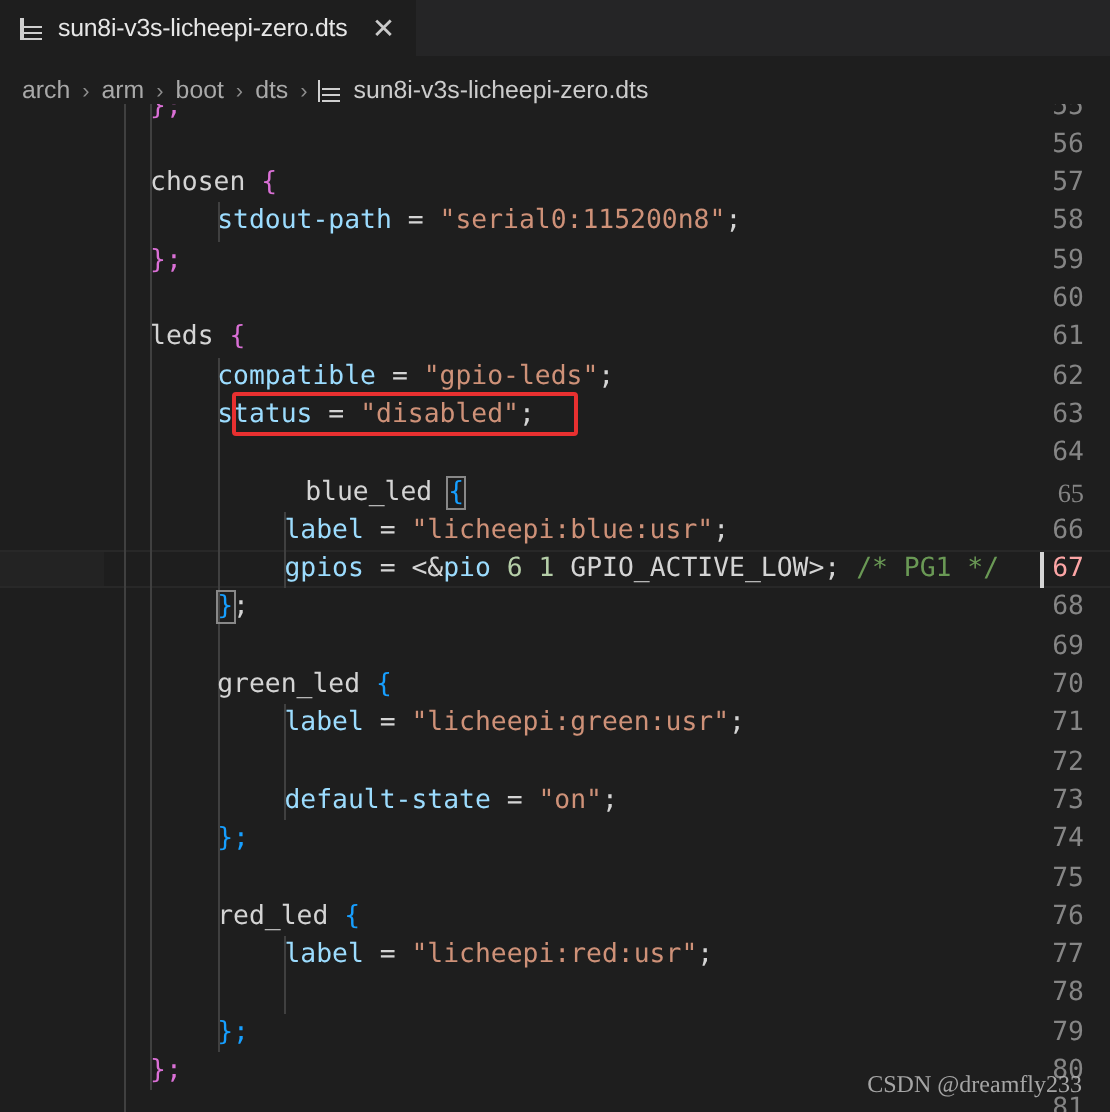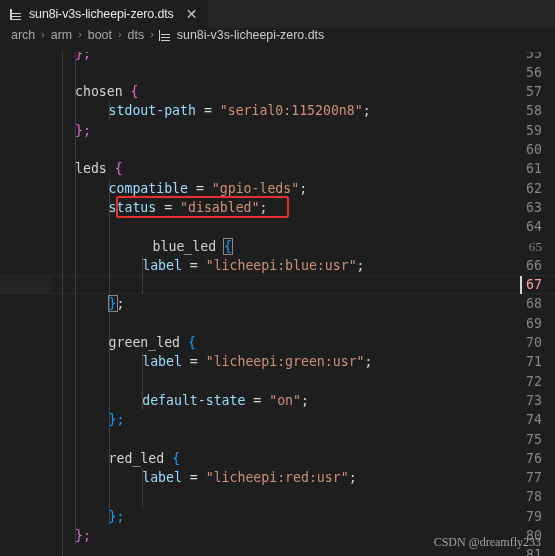--- a/index.html
+++ b/index.html
@@ -76,21 +76,21 @@
     left: 0px; top: 1px; width: 1.5px; height: 11px;
   }
 
   
   .breadcrumb {
     position: absolute;
     left: 0; top: 28px;
     width: 555px; height: 24px;
     background: #1e1e1e;
     display: flex;
-    align-items: flex-start;
+    align-items: flex-end;
     padding-left: 10px;
     font-size: 12.4px;
     color: #a9a9a9;
     gap: 0px;
     white-space: nowrap;
   }
   .crumb { color: #a9a9a9; padding: 0 1px; cursor: pointer; }
   .crumb-sep {
     color: #8e8e8e;
     padding: 0 5px;
@@ -318,20 +318,21 @@
     <div class="code-layer" id="code-layer">
         <div class="cline" style="top: -8.5px; left: 75px;"><span class="t-brace1">};</span></div>
         <div class="cline" style="top: 30.1px; left: 75px;"><span class="t-node">chosen </span><span class="t-brace1">{</span></div>
         <div class="cline" style="top: 49.4px; left: 108.6px;"><span class="t-prop">stdout-path</span><span class="t-punc"> = </span><span class="t-str">"serial0:115200n8"</span><span class="t-punc">;</span></div>
         <div class="cline" style="top: 68.7px; left: 75px;"><span class="t-brace1">};</span></div>
         <div class="cline" style="top: 107.3px; left: 75px;"><span class="t-node">leds </span><span class="t-brace1">{</span></div>
         <div class="cline" style="top: 126.6px; left: 108.6px;"><span class="t-prop">compatible</span><span class="t-punc"> = </span><span class="t-str">"gpio-leds"</span><span class="t-punc">;</span></div>
         <div class="cline" style="top: 145.9px; left: 108.6px;"><span class="t-prop">status</span><span class="t-punc"> = </span><span class="t-str">"disabled"</span><span class="t-punc">;</span></div>
         <div class="cline" style="top: 184.5px; left: 108.6px; padding-left: 44px;"><span class="t-node">blue_led </span><span class="t-brace2 brace-match">{</span></div>
         <div class="cline" style="top: 203.8px; left: 142.2px;"><span class="t-prop">label</span><span class="t-punc"> = </span><span class="t-str">"licheepi:blue:usr"</span><span class="t-punc">;</span></div>
+        <div class="cline" style="top: 223.1px; left: 142.2px;"><span class="t-prop">gpios</span><span class="t-punc"> = &lt;&amp;</span><span class="t-ref">pio</span><span class="t-punc"> </span><span class="t-num">6 1</span><span class="t-punc"> GPIO_ACTIVE_LOW&gt;;</span><span class="t-com"> /* PG1 */</span></div>
         <div class="cline" style="top: 242.4px; left: 108.6px;"><span class="t-brace2 brace-match">}</span><span class="t-punc">;</span></div>
         <div class="cline" style="top: 281px; left: 108.6px;"><span class="t-node">green_led </span><span class="t-brace2">{</span></div>
         <div class="cline" style="top: 300.3px; left: 142.2px;"><span class="t-prop">label</span><span class="t-punc"> = </span><span class="t-str">"licheepi:green:usr"</span><span class="t-punc">;</span></div>
         <div class="cline" style="top: 338.9px; left: 142.2px;"><span class="t-prop">default-state</span><span class="t-punc"> = </span><span class="t-str">"on"</span><span class="t-punc">;</span></div>
         <div class="cline" style="top: 358.2px; left: 108.6px;"><span class="t-brace2">};</span></div>
         <div class="cline" style="top: 396.8px; left: 108.6px;"><span class="t-node">red_led </span><span class="t-brace2">{</span></div>
         <div class="cline" style="top: 416.1px; left: 142.2px;"><span class="t-prop">label</span><span class="t-punc"> = </span><span class="t-str">"licheepi:red:usr"</span><span class="t-punc">;</span></div>
         <div class="cline" style="top: 454.7px; left: 108.6px;"><span class="t-brace2">};</span></div>
         <div class="cline" style="top: 474px; left: 75px;"><span class="t-brace1">};</span></div>
       </div>

